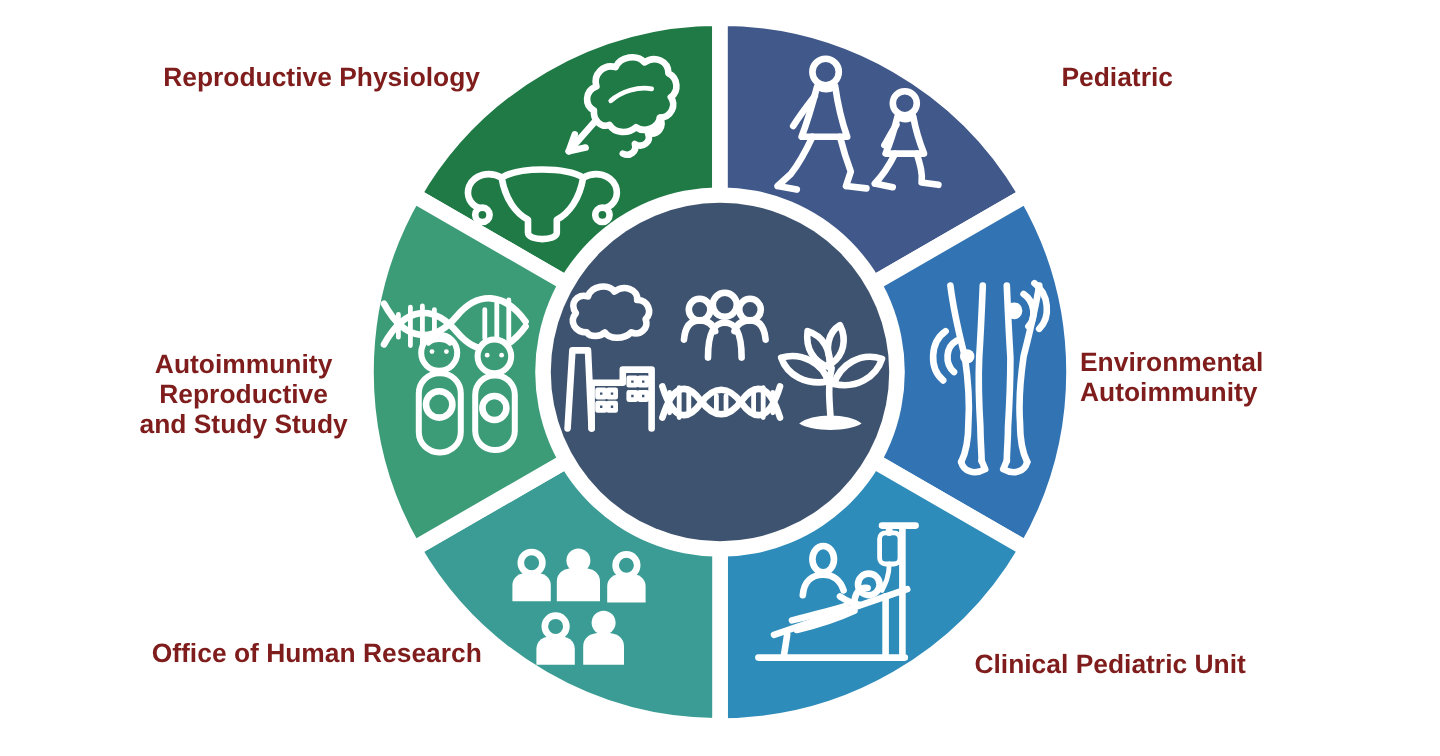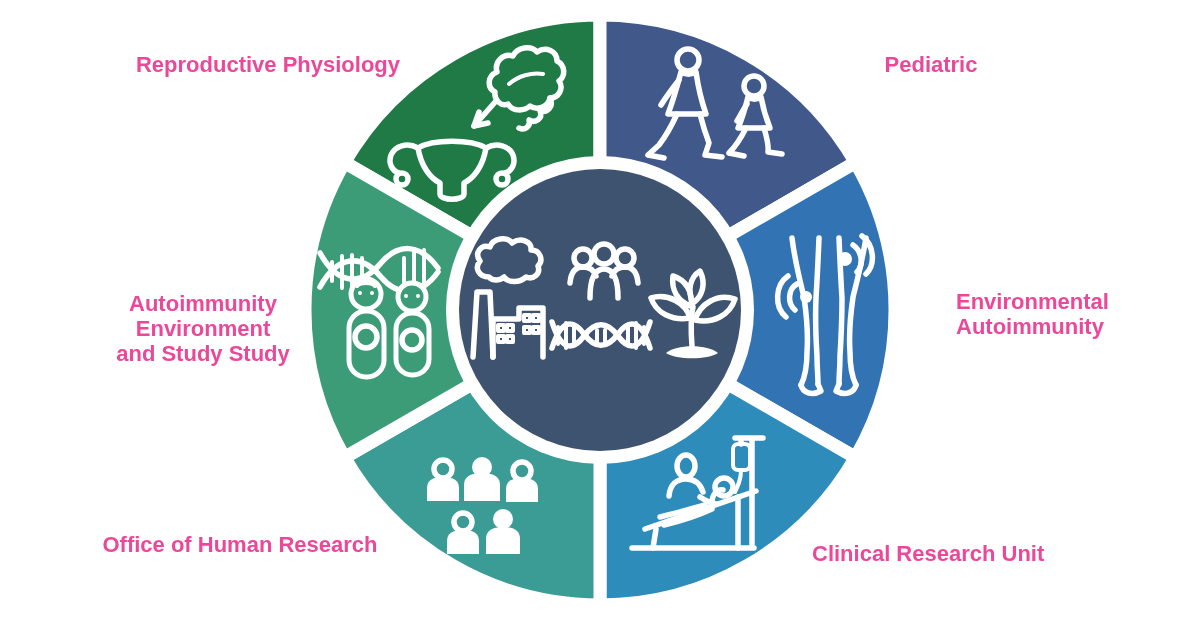--- a/index.html
+++ b/index.html
@@ -4,21 +4,21 @@
 <style>
   html,body{margin:0;padding:0;background:#fff;}
   .stage{position:relative;width:1200px;height:630px;background:#ffffff;overflow:hidden;
          font-family:"Liberation Sans",sans-serif;}
   .wheel{position:absolute;left:0;top:0;}
   .seg{stroke:#ffffff;stroke-width:13;stroke-linejoin:round;}
   .ic{fill:none;stroke:#ffffff;stroke-width:5.5;stroke-linecap:round;stroke-linejoin:round;}
   .thin{fill:none;stroke:#ffffff;stroke-width:4;stroke-linecap:round;stroke-linejoin:round;}
   .fw{fill:#ffffff;stroke:none;}
   .fseg{stroke:#ffffff;stroke-width:5;stroke-linecap:round;stroke-linejoin:round;}
-  .label{position:absolute;font-weight:bold;font-size:22px;line-height:25px;color:#ec4899;white-space:nowrap;}
+  .label{position:absolute;font-weight:bold;font-size:22px;line-height:25px;color:#7f1d1d;white-space:nowrap;}
   .centered{transform:translateX(-50%);text-align:center;}
 </style>
 </head>
 <body>
 
 <div class="stage">
 
   <svg class="wheel" width="1200" height="630" viewBox="0 0 1200 630">
 
     <path class="seg" d="M600,310 L600,15 A295,295 0 0 0 344.5,162.5 Z" fill="#1f7a46"></path>
@@ -155,32 +155,32 @@
   </svg>
 
   <div class="label centered" style="left:268px; top:52px">
     <div>Reproductive Physiology</div>
   </div>
 
   <div class="label centered" style="left:931px; top:52px">
     <div>Pediatric</div>
   </div>
 
-  <div class="label" style="left:956px; top:289px">
+  <div class="label" style="left:900px; top:289px">
     <div>Environmental</div>
     <div>Autoimmunity</div>
   </div>
 
   <div class="label" style="left:812px; top:541px">
-    <div>Clinical Research Unit</div>
+    <div>Clinical Pediatric Unit</div>
   </div>
 
-  <div class="label centered" style="left:240px; top:532px">
+  <div class="label centered" style="left:264px; top:532px">
     <div>Office of Human Research</div>
   </div>
 
   <div class="label centered" style="left:203px; top:291px">
     <div>Autoimmunity</div>
-    <div>Environment</div>
+    <div>Reproductive</div>
     <div>and Study Study</div>
   </div>
 
 </div>
 
 </body></html>

